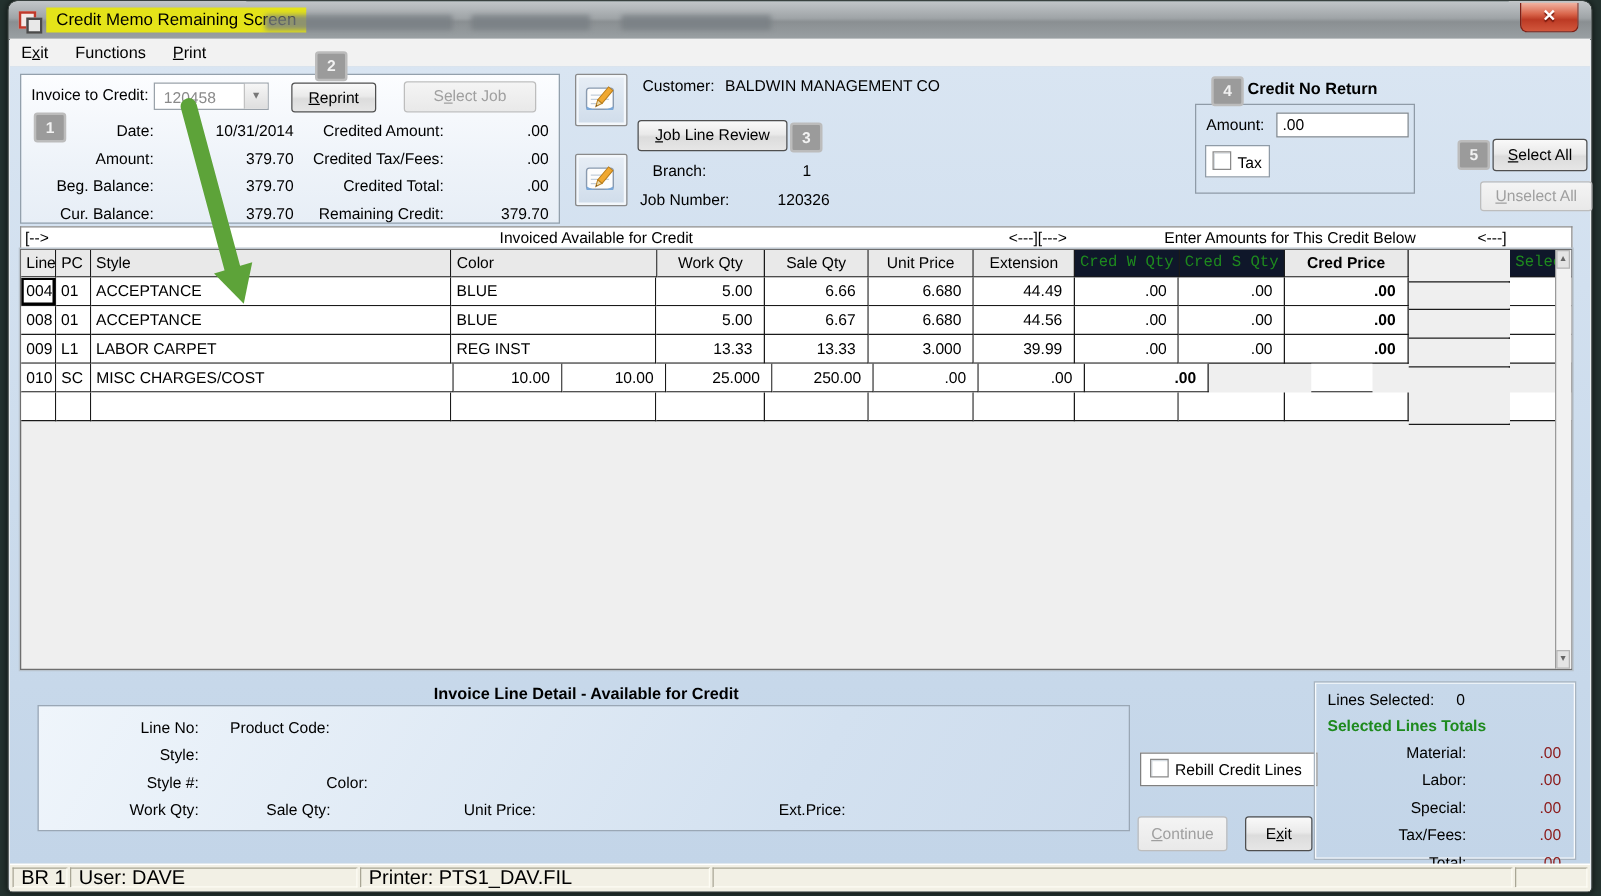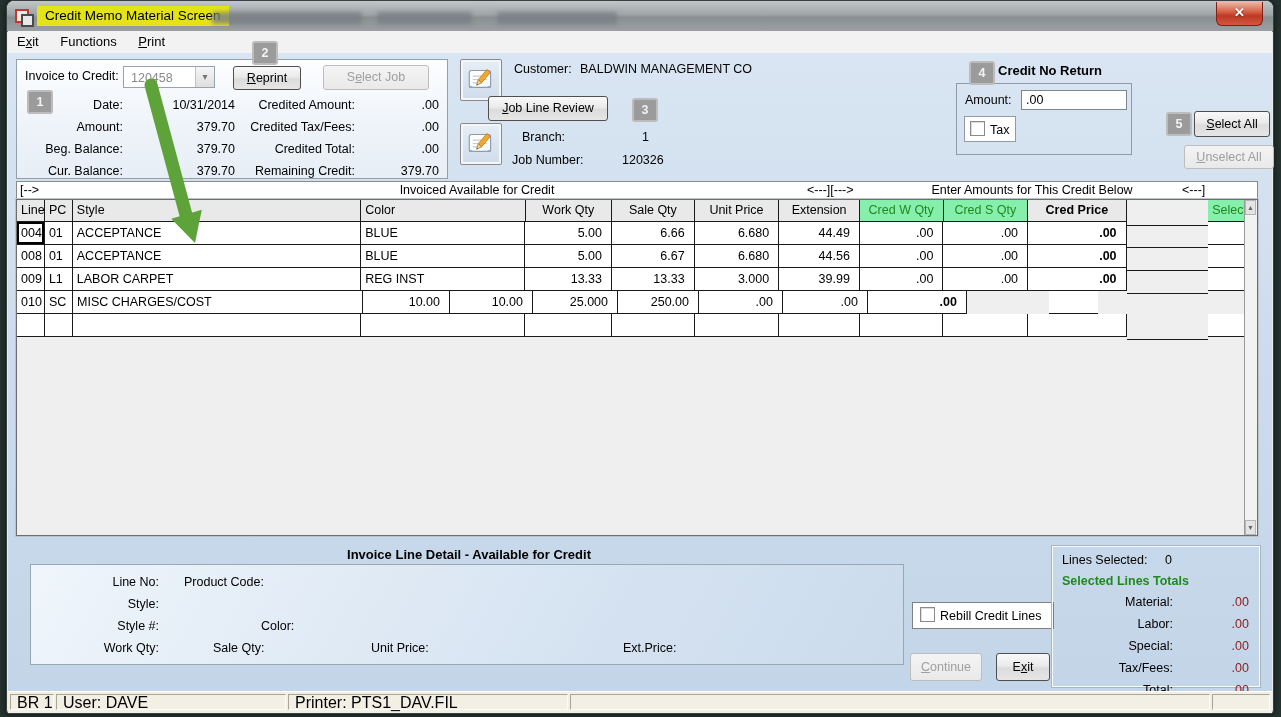--- a/index.html
+++ b/index.html
@@ -66,21 +66,21 @@
   #band span{position:absolute;top:1px;white-space:nowrap;}
   #grid{position:absolute;left:8px;top:146px;width:1242px;height:337px;background:#efefef;
        border:1px solid #6e6e6e;box-sizing:border-box;outline:1px solid #b9c3cd;}
   .grid-row{display:flex;height:23px;}
   .grid-row.hdr{height:22px;}
   .grid-cell{box-sizing:border-box;border-right:1px solid #1a1a1a;border-bottom:1px solid #1a1a1a;
        font-size:12.5px;line-height:22px;padding:0 4px;overflow:hidden;white-space:nowrap;background:#fff;}
   .hdr .grid-cell{background:#e9e9e9;line-height:21px;}
   .hdr .ctr{text-align:center;}
   .grid-cell.num{text-align:right;padding-right:9px;}
-  .grid-cell.hl{background:#86efac;color:#1e8a1e;}
+  .grid-cell.hl{background:#0f172a;color:#1e8a1e;font-family:Liberation Mono, monospace;}
   .grid-cell.focus{box-shadow:inset 0 0 0 2px #000;}
   .c0{width:28px;}.c1{width:28px;}.c2{width:290px;}.c3{width:165px;}.c4{width:87px;}.c5{width:83px;}
   .c6{width:85px;}.c7{width:81px;}.c8{width:84px;}.c9{width:85px;}.c10{width:99px;font-weight:bold;}.c11{width:82px;margin-top:25px;}.c12{width:49px;border-right:none;}
   #vscroll{position:absolute;right:0;top:0;width:12px;height:335px;background:#f2f2f2;border-left:1px solid #9a9a9a;}
   .scr-arrow{position:absolute;left:0;width:11px;height:15px;background:#e4e4e4;border:1px solid #b5b5b5;
        box-sizing:border-box;font-size:7px;color:#666;text-align:center;line-height:13px;}
   
   #detail-title{position:absolute;left:28px;top:494px;width:866px;text-align:center;font-size:13px;font-weight:bold;}
   #detail-box{left:22px;top:511px;width:872px;height:99px;
        background:linear-gradient(120deg,#eff5fb 0%,#d3e1f0 70%,#ccdbec 100%);border-color:#9aa7b5;}
@@ -105,21 +105,21 @@
 
 <div id="desktop">
   <div id="win">
     <div id="teal-strip"></div>
 
     <div id="titlebar">
       <div class="app-icon">
         <div class="sq1"></div>
           <div class="sq2"></div>
       </div>
-      <div id="title-hl">Credit Memo Material Screen</div>
+      <div id="title-hl">Credit Memo Remaining Screen</div>
       <div class="redact" style="left:205px;width:150px;"></div>
       <div class="redact" style="left:370px;width:95px;"></div>
       <div class="redact" style="left:490px;width:120px;"></div>
       <div id="close-btn">✕</div>
     </div>
 
     <div id="menubar">
       <span class="menu-item">E<u>x</u>it</span>
       <span class="menu-item">Functions</span>
       <span class="menu-item"><u>P</u>rint</span>
@@ -165,21 +165,21 @@
           <path d="M2 17c6 3.5 13 3.5 19 0v2.5H2z" fill="#7aa7d8"></path>
           <g transform="rotate(40 13 11)">
             <rect x="11.5" y="2" width="4" height="12" fill="#f0a830" stroke="#b97c18" stroke-width="0.7"></rect>
             <polygon points="11.5,14 15.5,14 13.5,18.5" fill="#ecd9a6" stroke="#b97c18" stroke-width="0.7"></polygon>
             <polygon points="13,17.3 14,17.3 13.5,18.5" fill="#4a4a4a"></polygon>
           </g>
         </svg>
       </div>
       <span class="lbl" style="position:absolute;left:506px;top:9px;">Customer:</span>
       <span class="lbl" style="position:absolute;left:572px;top:9px;">BALDWIN MANAGEMENT CO</span>
-      <div class="btn strong" style="left:480px;top:43px;width:118px;height:23px;line-height:23px;"><u>J</u>ob Line Review</div>
+      <div class="btn strong" style="left:502px;top:43px;width:118px;height:23px;line-height:23px;"><u>J</u>ob Line Review</div>
       <div class="badge" style="left:624px;top:45px;">3</div>
       <div class="icon-btn" style="left:452px;top:70px;">
         <svg width="27" height="27" viewBox="0 0 24 24">
           <rect x="2" y="4" width="19" height="15" rx="2" fill="#fdfdfd" stroke="#8a9bb0"></rect>
           <path d="M5 9h13M5 12h13M5 15h8" stroke="#c2cdd9" stroke-width="1" fill="none"></path>
           <path d="M2 17c6 3.5 13 3.5 19 0v2.5H2z" fill="#7aa7d8"></path>
           <g transform="rotate(40 13 11)">
             <rect x="11.5" y="2" width="4" height="12" fill="#f0a830" stroke="#b97c18" stroke-width="0.7"></rect>
             <polygon points="11.5,14 15.5,14 13.5,18.5" fill="#ecd9a6" stroke="#b97c18" stroke-width="0.7"></polygon>
             <polygon points="13,17.3 14,17.3 13.5,18.5" fill="#4a4a4a"></polygon>

